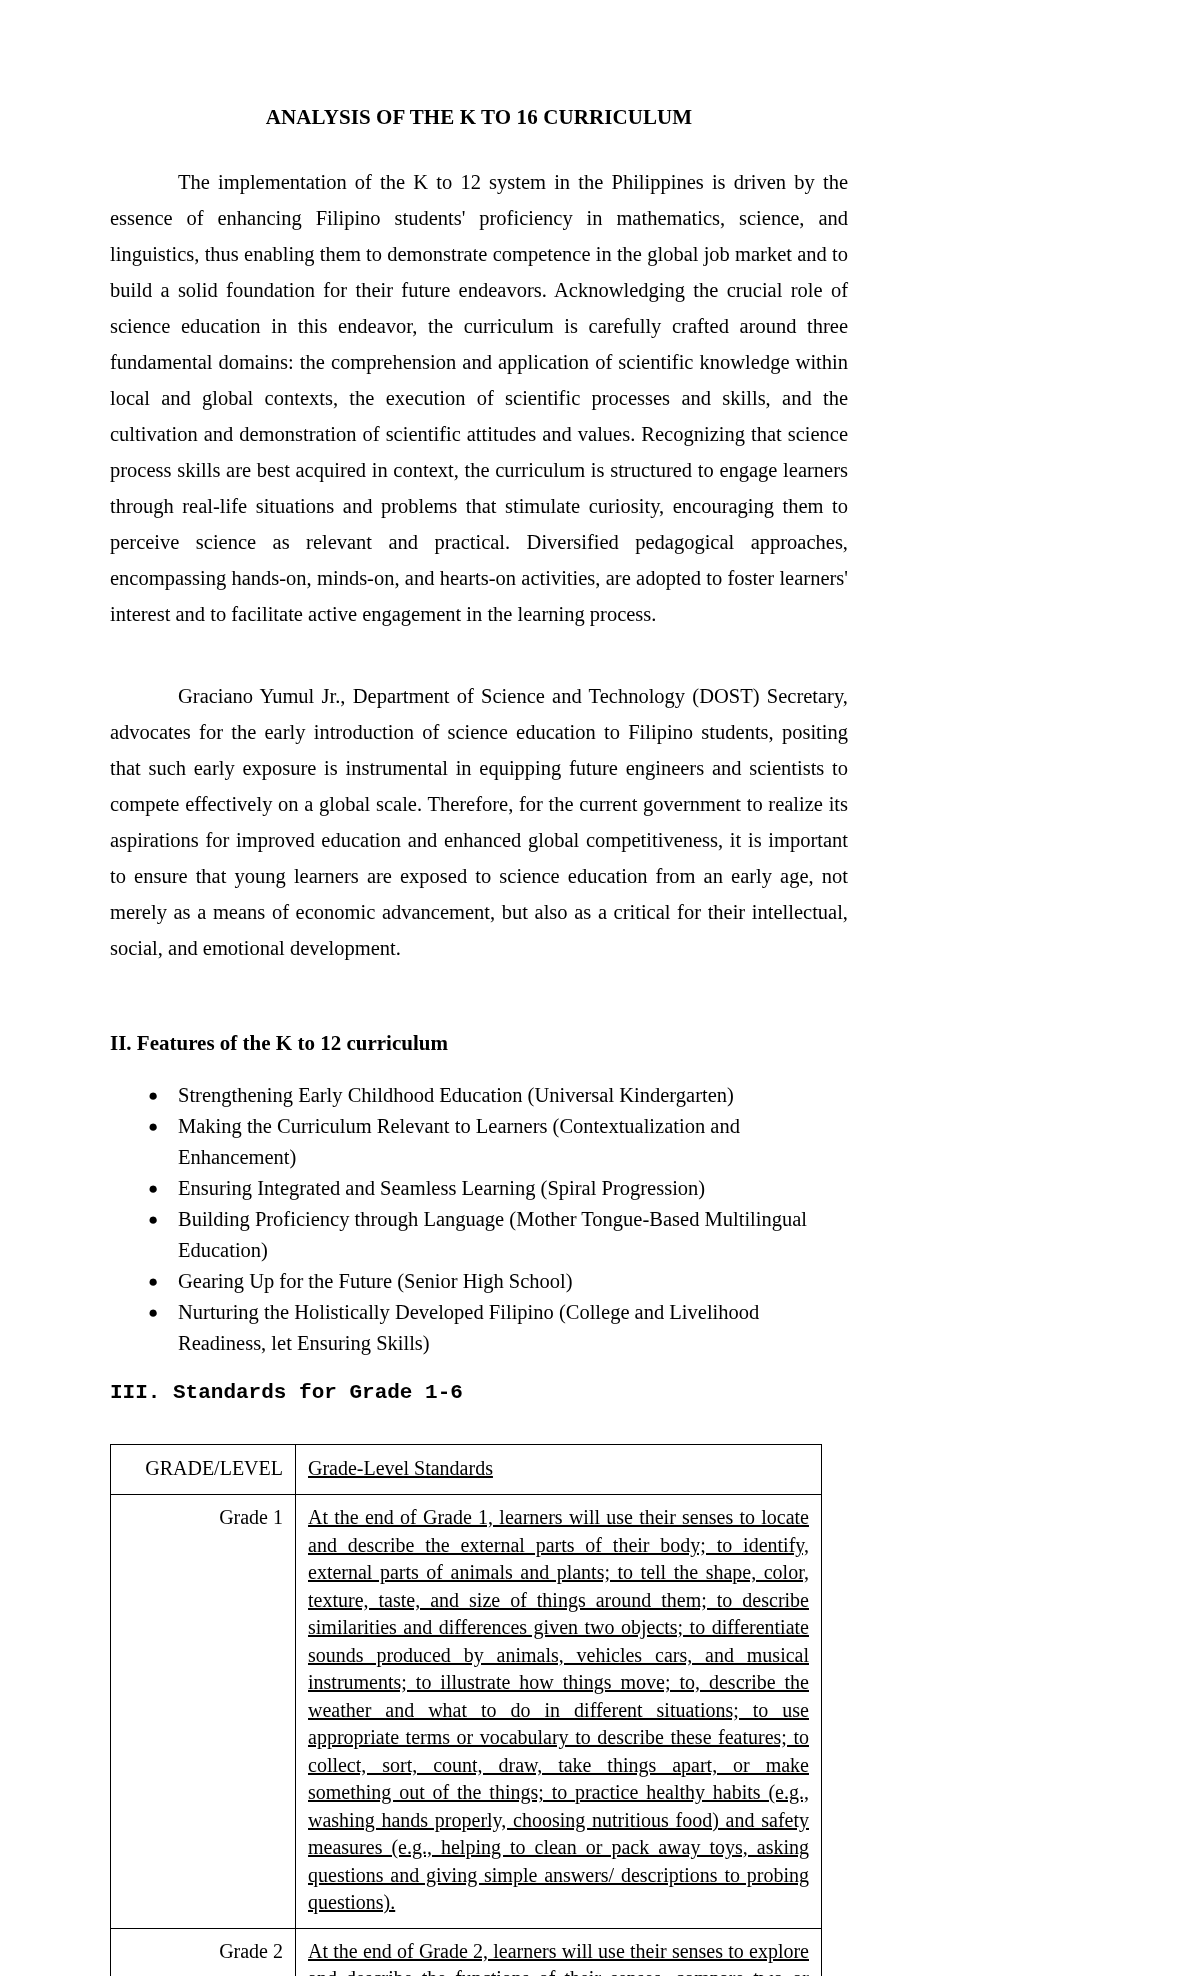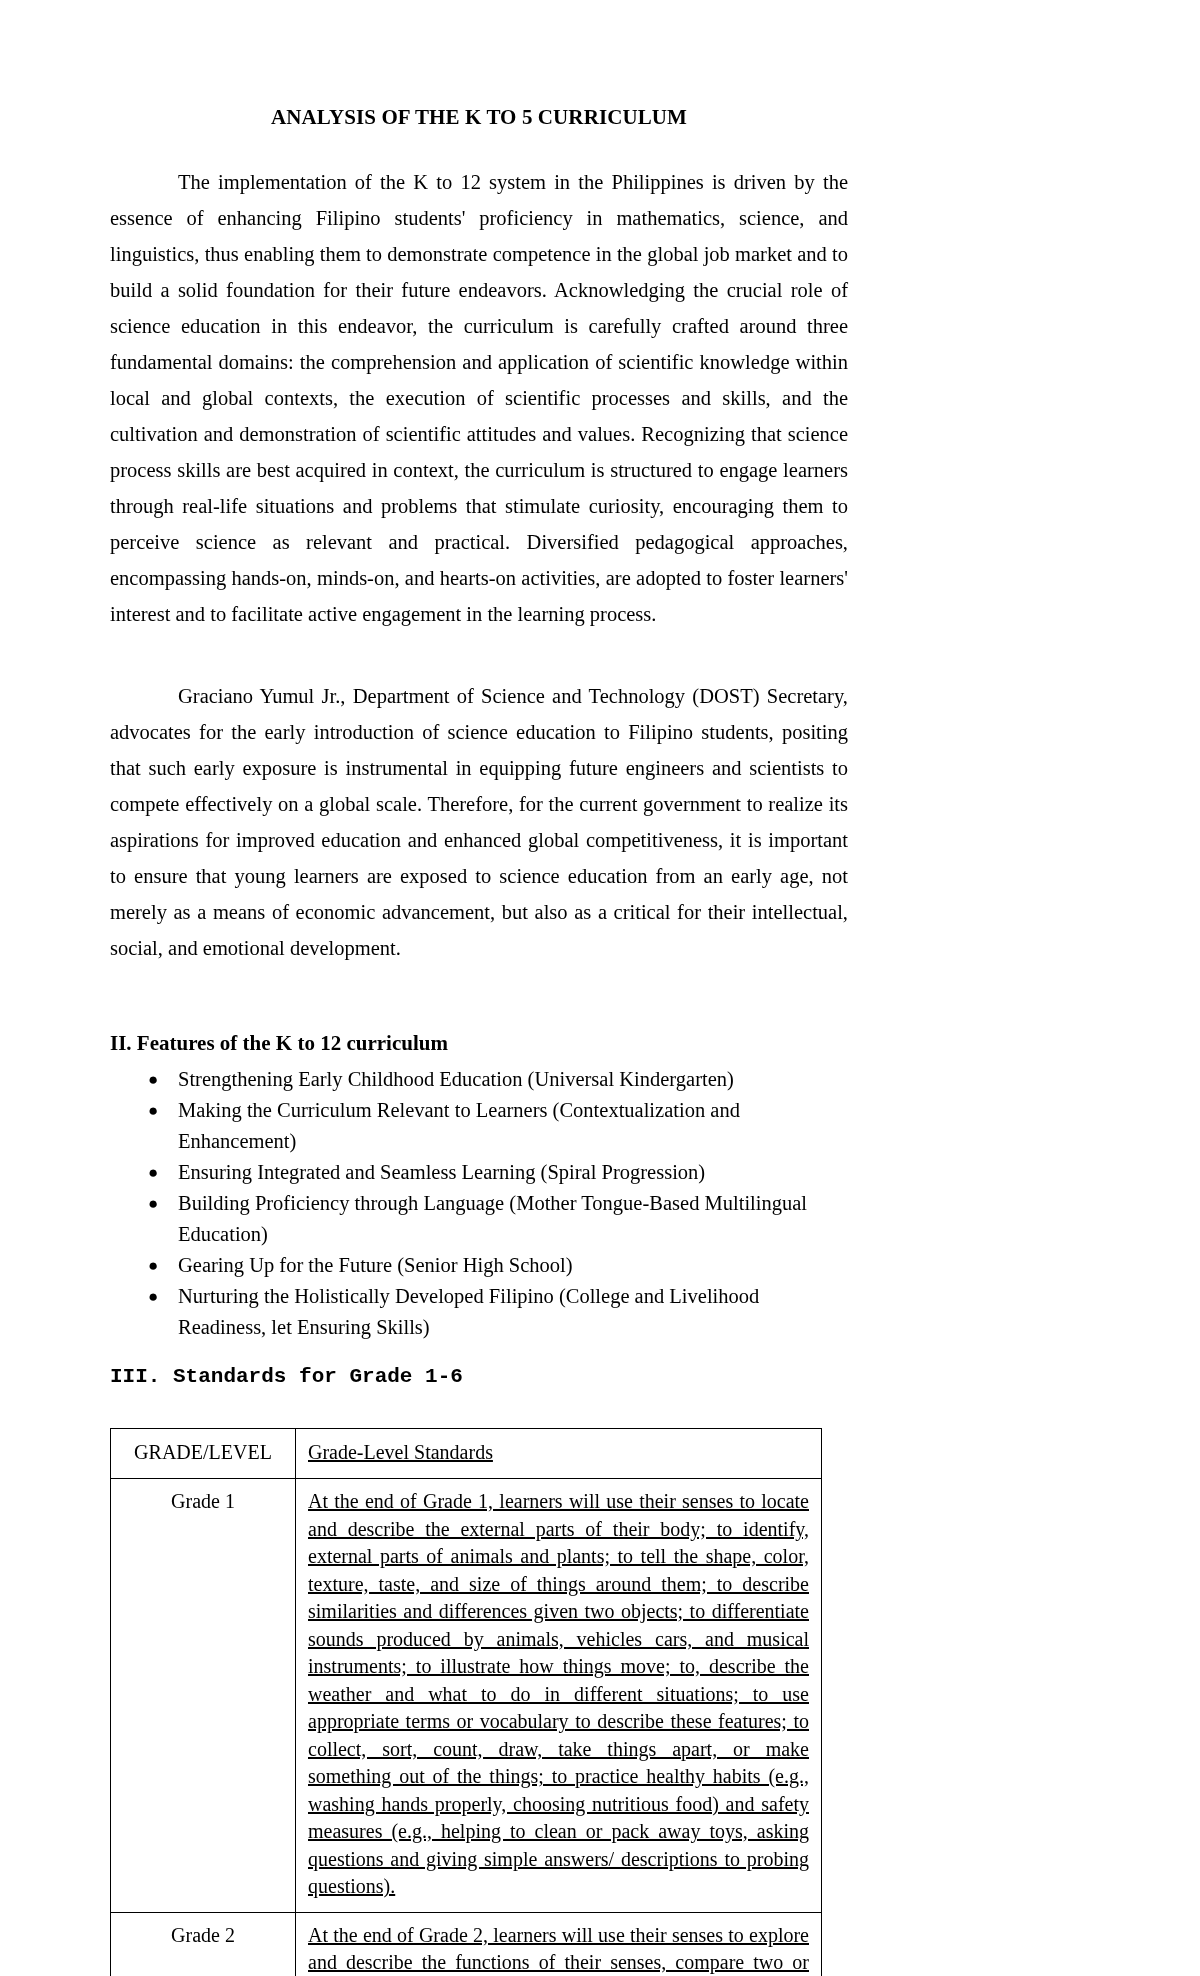--- a/index.html
+++ b/index.html
@@ -29,21 +29,21 @@
     margin: 0 0 34px 0;
     letter-spacing: 0.1px;
   }
   .section-heading {
     font-weight: bold;
     font-size: 21px;
     line-height: 1.3;
     margin: 0 0 30px 0;
   }
   .section-heading.tight {
-    margin-bottom: 6px;
+    margin-bottom: 22px;
   }
   .section-heading.iii {
     margin-top: 20px;
     margin-bottom: 38px;
     font-family: Liberation Mono, monospace;
   }
   p.body-par {
     text-align: justify;
     font-size: 20.5px;
     line-height: 36px;
@@ -89,39 +89,39 @@
   }
   table.std-table td {
     border: 1.6px solid #000000;
     vertical-align: top;
     padding: 9px 12px 11px 12px;
     font-size: 20px;
     line-height: 27.5px;
   }
   table.std-table td.grade-col {
     width: 160px;
-    text-align: center;
+    text-align: right;
   }
   table.std-table td.std-col {
     text-align: justify;
     -webkit-hyphens: none;
     hyphens: none;
     text-decoration: underline;
   }
   table.std-table tr.header-row td {
     padding-top: 10px;
     padding-bottom: 12px;
   }
 </style>
 </head>
 <body>
 
 <div class="page">
 
-  <div class="doc-title">ANALYSIS OF THE K TO 5 CURRICULUM</div>
+  <div class="doc-title">ANALYSIS OF THE K TO 16 CURRICULUM</div>
 
 
   <p class="body-par">The implementation of the K to 12 system in the Philippines is driven by the essence of enhancing Filipino students' proficiency in mathematics, science, and linguistics, thus enabling them to demonstrate competence in the global job market and to build a solid foundation for their future endeavors. Acknowledging the crucial  role of science education in this endeavor, the curriculum is carefully crafted around three fundamental domains: the comprehension and application of scientific knowledge within local and global contexts, the execution of scientific processes and skills, and the cultivation and demonstration of scientific attitudes and values. Recognizing that science process skills are best acquired in context, the curriculum is structured to engage learners through real-life situations and problems that stimulate curiosity, encouraging them to perceive science as relevant and practical. Diversified pedagogical approaches, encompassing hands-on, minds-on, and hearts-on activities, are adopted to foster learners' interest and to facilitate active engagement in the learning process.</p>
 
   <div class="par-gap"></div>
 
   <p class="body-par">Graciano Yumul Jr., Department of Science and Technology (DOST) Secretary, advocates for the early introduction of science education to Filipino students, positing that such early exposure is instrumental in equipping future engineers and scientists to compete effectively on a global scale. Therefore, for the current government to realize its aspirations for improved education and enhanced global competitiveness, it is important to ensure that young learners are exposed to science education from an early age, not merely as a means of economic advancement, but also as a critical for their intellectual, social, and emotional development.</p>
 
   <div class="block-gap-lg"></div>
 

